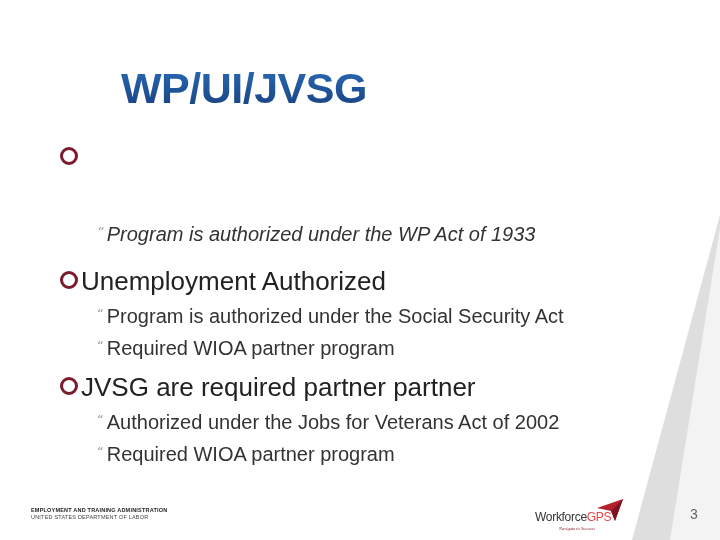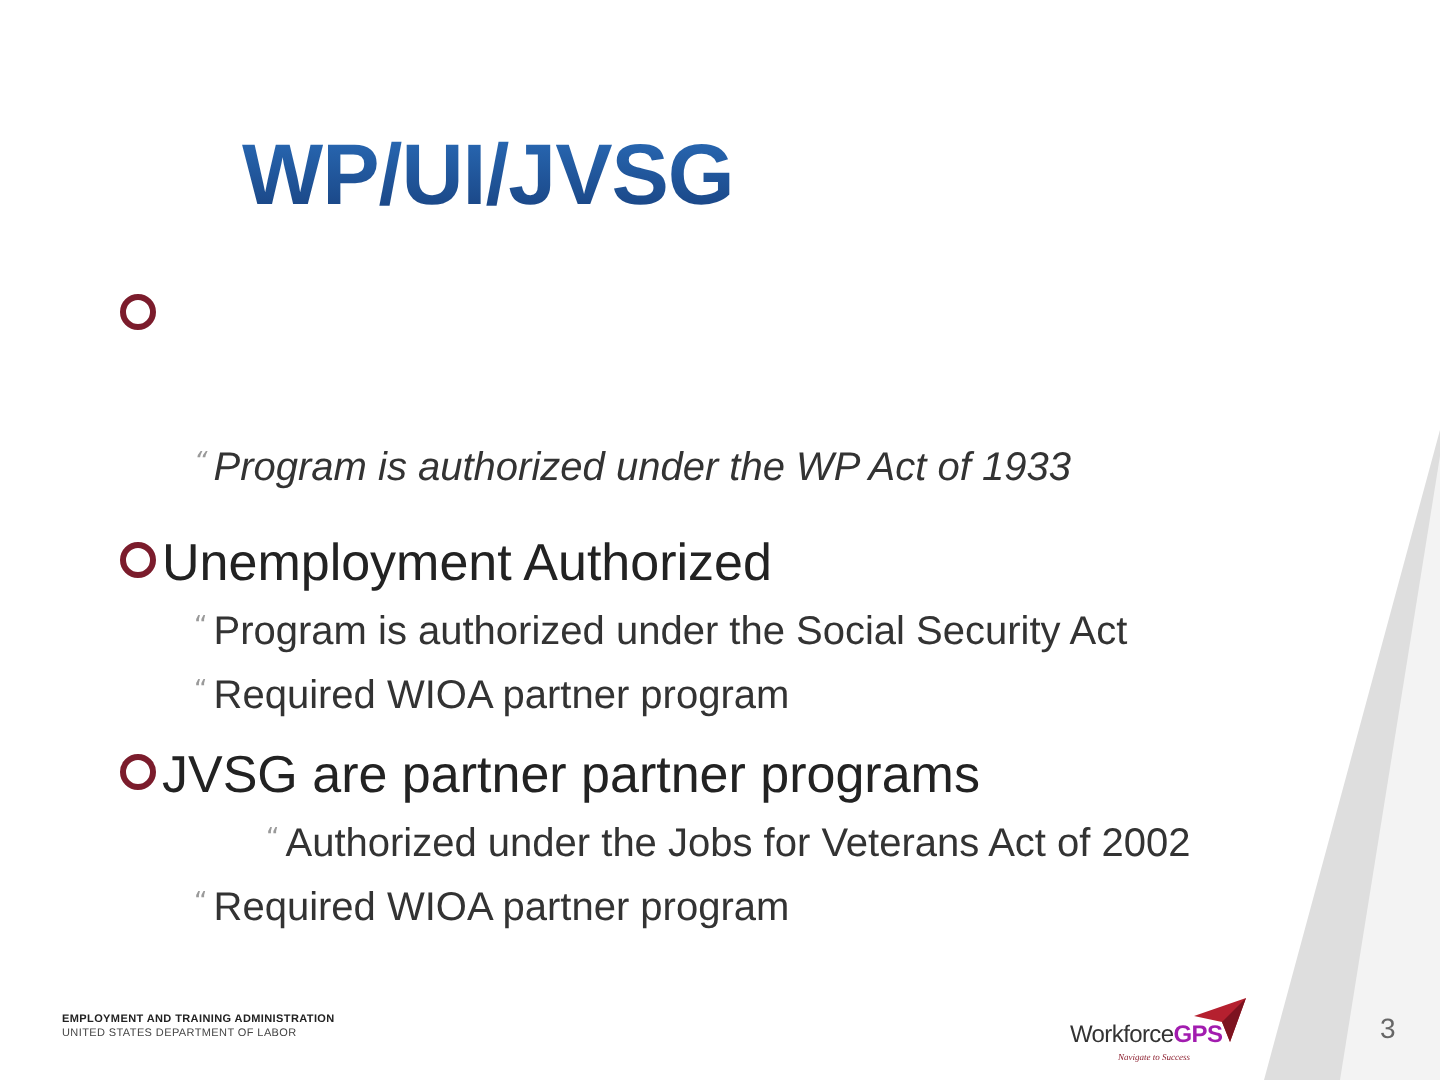--- a/index.html
+++ b/index.html
@@ -10,21 +10,21 @@
   .l1 { position: absolute; left: 60px; font-size: 26px; color: #222; line-height: 30px; }
   .l1 .bullet { display: inline-block; width: 13px; height: 13px; border: 3px solid #7b1c2c; border-radius: 50%; margin-right: 3px; vertical-align: 1px; box-sizing: border-box; width: 18px; height: 18px; }
   .l1 .cont { display: block; padding-left: 22px; }
   .l2 { position: absolute; left: 97px; font-size: 20px; color: #333; line-height: 24px; }
   .l2 .bullet { color: #9a9a9a; font-size: 13px; vertical-align: 5px; margin-right: 3px; font-family: "DejaVu Sans", sans-serif; }
   .l2 .cont { display: block; padding-left: 20px; }
   .footer-left { position: absolute; left: 31px; top: 507px; font-size: 5.5px; line-height: 7px; color: #444; letter-spacing: 0.2px; }
   .footer-left .l1t { font-weight: bold; color: #222; }
   .logo { position: absolute; left: 535px; top: 498px; width: 90px; height: 34px; }
   .logo .word { position: absolute; left: 0; top: 12px; font-size: 12px; color: #333; letter-spacing: -0.3px; }
-  .logo .word .grs { color: #a21caf; font-weight: bold; }
+  .logo .word .grs { color: #ef4444; font-weight: normal; }
   .logo .tag { position: absolute; left: 24px; top: 28px; font-size: 4.5px; color: #8b1e2e; font-family: "Liberation Serif", serif; font-style: italic; }
   .logo svg { position: absolute; left: 60px; top: 0; }
   .pagenum { position: absolute; left: 690px; top: 506px; font-size: 14px; color: #666; }
 </style>
 </head>
 <body>
 
 <svg class="band" viewBox="0 0 720 540">
   <polygon points="720,215 720,540 665,540" fill="#f3f3f3"></polygon>
   <polygon points="720,215 720,228 670,540 632,540" fill="#dedede"></polygon>
@@ -43,23 +43,23 @@
   <span class="bullet"></span><span>Unemployment Authorized</span>
 </div>
 <div class="l2" style="top:302px;">
   <span class="bullet">“</span><span>Program is authorized under the Social Security Act</span>
 </div>
 <div class="l2" style="top:334px;">
   <span class="bullet">“</span><span>Required WIOA partner program</span>
 </div>
 
 <div class="l1" style="top:372px;">
-  <span class="bullet"></span><span>JVSG are partner partner programs</span>
+  <span class="bullet"></span><span>JVSG are required partner partner</span>
 </div>
-<div class="l2" style="top:408px;margin-left:36px;">
+<div class="l2" style="top:408px;">
   <span class="bullet">“</span><span>Authorized under the Jobs for Veterans Act of 2002</span>
 </div>
 <div class="l2" style="top:440px;">
   <span class="bullet">“</span><span>Required WIOA partner program</span>
 </div>
 
 <div class="footer-left">
   <div class="l1t">EMPLOYMENT AND TRAINING ADMINISTRATION</div>
   <div>UNITED STATES DEPARTMENT OF LABOR</div>
 </div>

